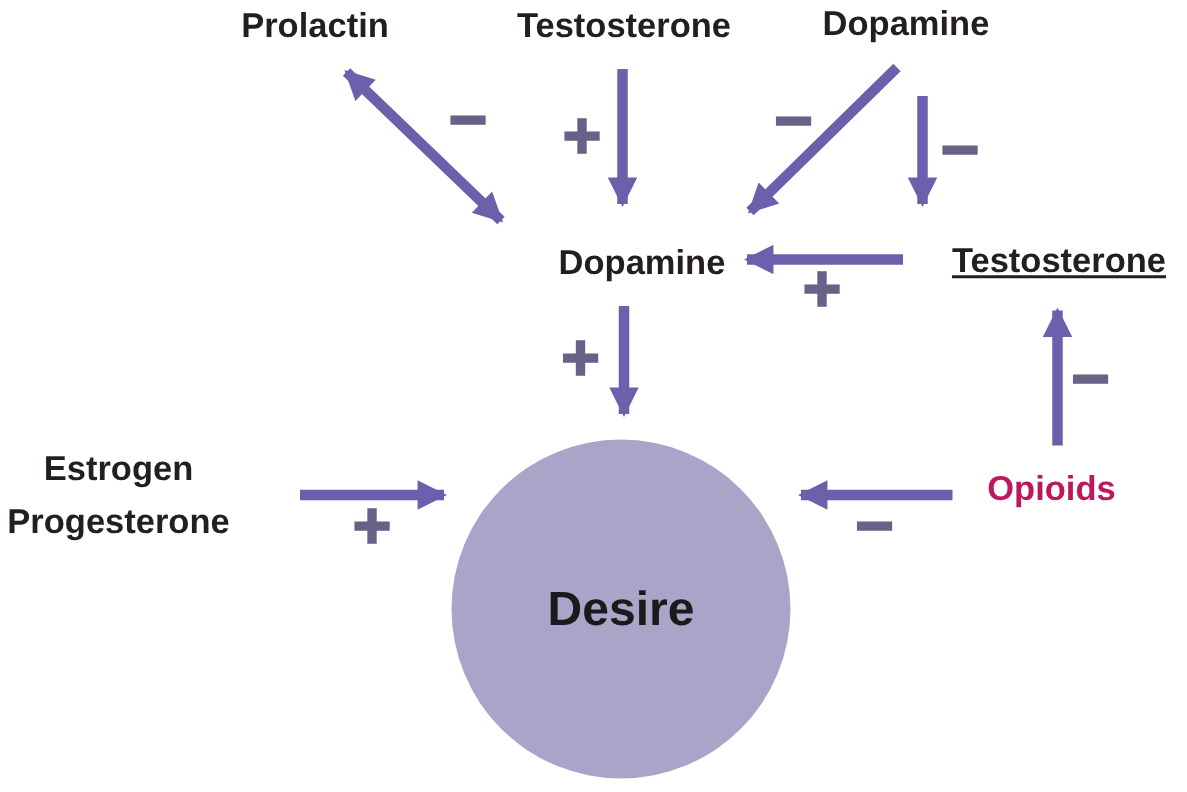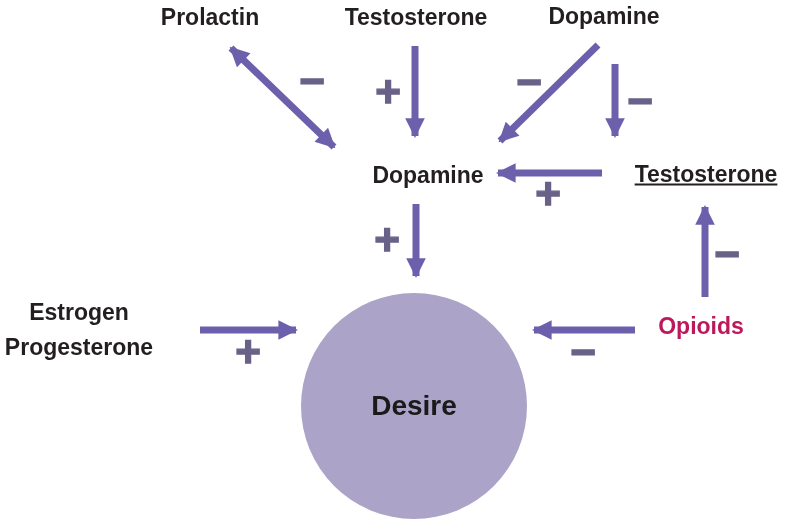--- a/index.html
+++ b/index.html
@@ -19,21 +19,21 @@
     font-size: 23px;
     line-height: 35px;
     color: #231f20;
     white-space: pre-line;
     text-align: center;
   }
   .desire-label {
     position: absolute;
     transform: translate(-50%, -50%);
     font-weight: bold;
-    font-size: 28px;
+    font-size: 32px;
     color: #1a1a1a;
   }
   text.sign {
     font-family: "Liberation Sans", sans-serif;
     font-weight: bold;
     font-size: 44px;
   }
 </style>
 </head>
 <body>

